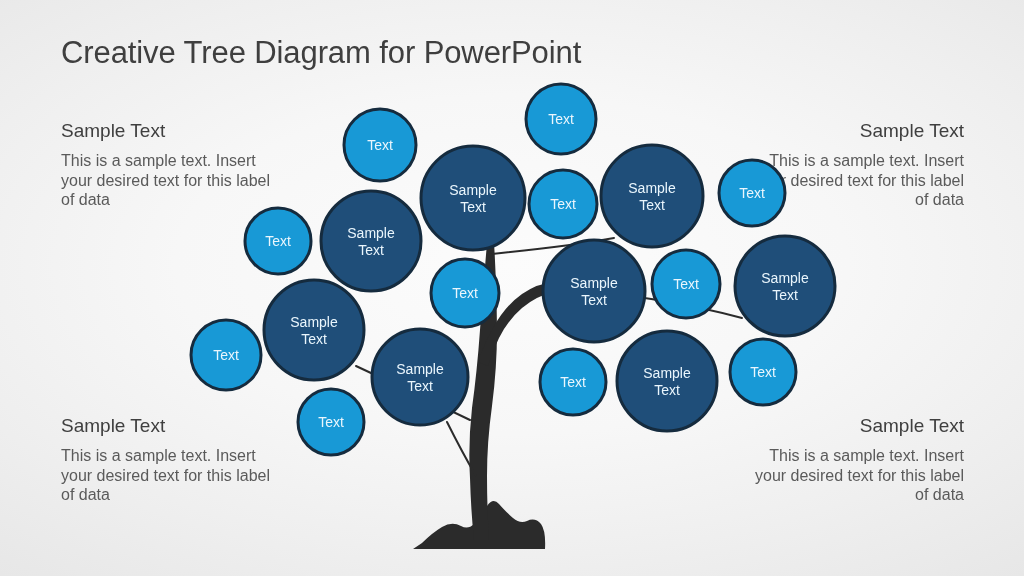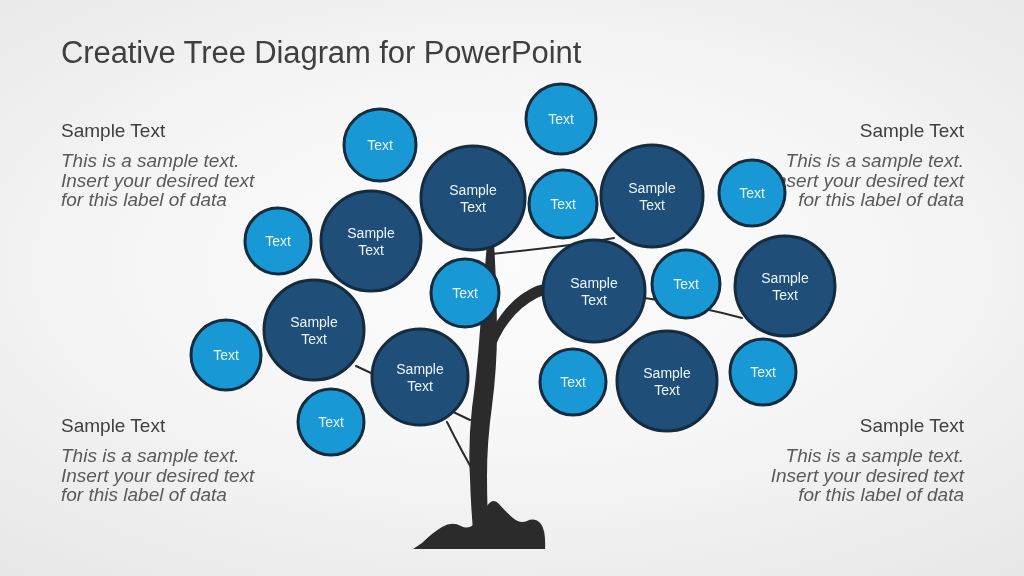--- a/index.html
+++ b/index.html
@@ -36,24 +36,23 @@
     width: 210px;
   }
   .label-block .lb-title {
     font-size: 19px;
     line-height: 24px;
     font-weight: 400;
     color: #3F3F3F;
     margin-bottom: 8px;
   }
   .label-block .lb-body {
-    font-size: 19px;
+    font-size: 16px;
     line-height: 19.6px;
     color: #5A5A5A;
-    font-style: italic;
   }
   .label-left  { left: 61px;  text-align: left;  }
   .label-right { left: 752px; width: 212px; text-align: right; }
   .lb-tl { top: 119px; }
   .lb-tr { top: 119px; }
   .lb-bl { top: 414px; }
   .lb-br { top: 414px; }
 
   
   #tree {

